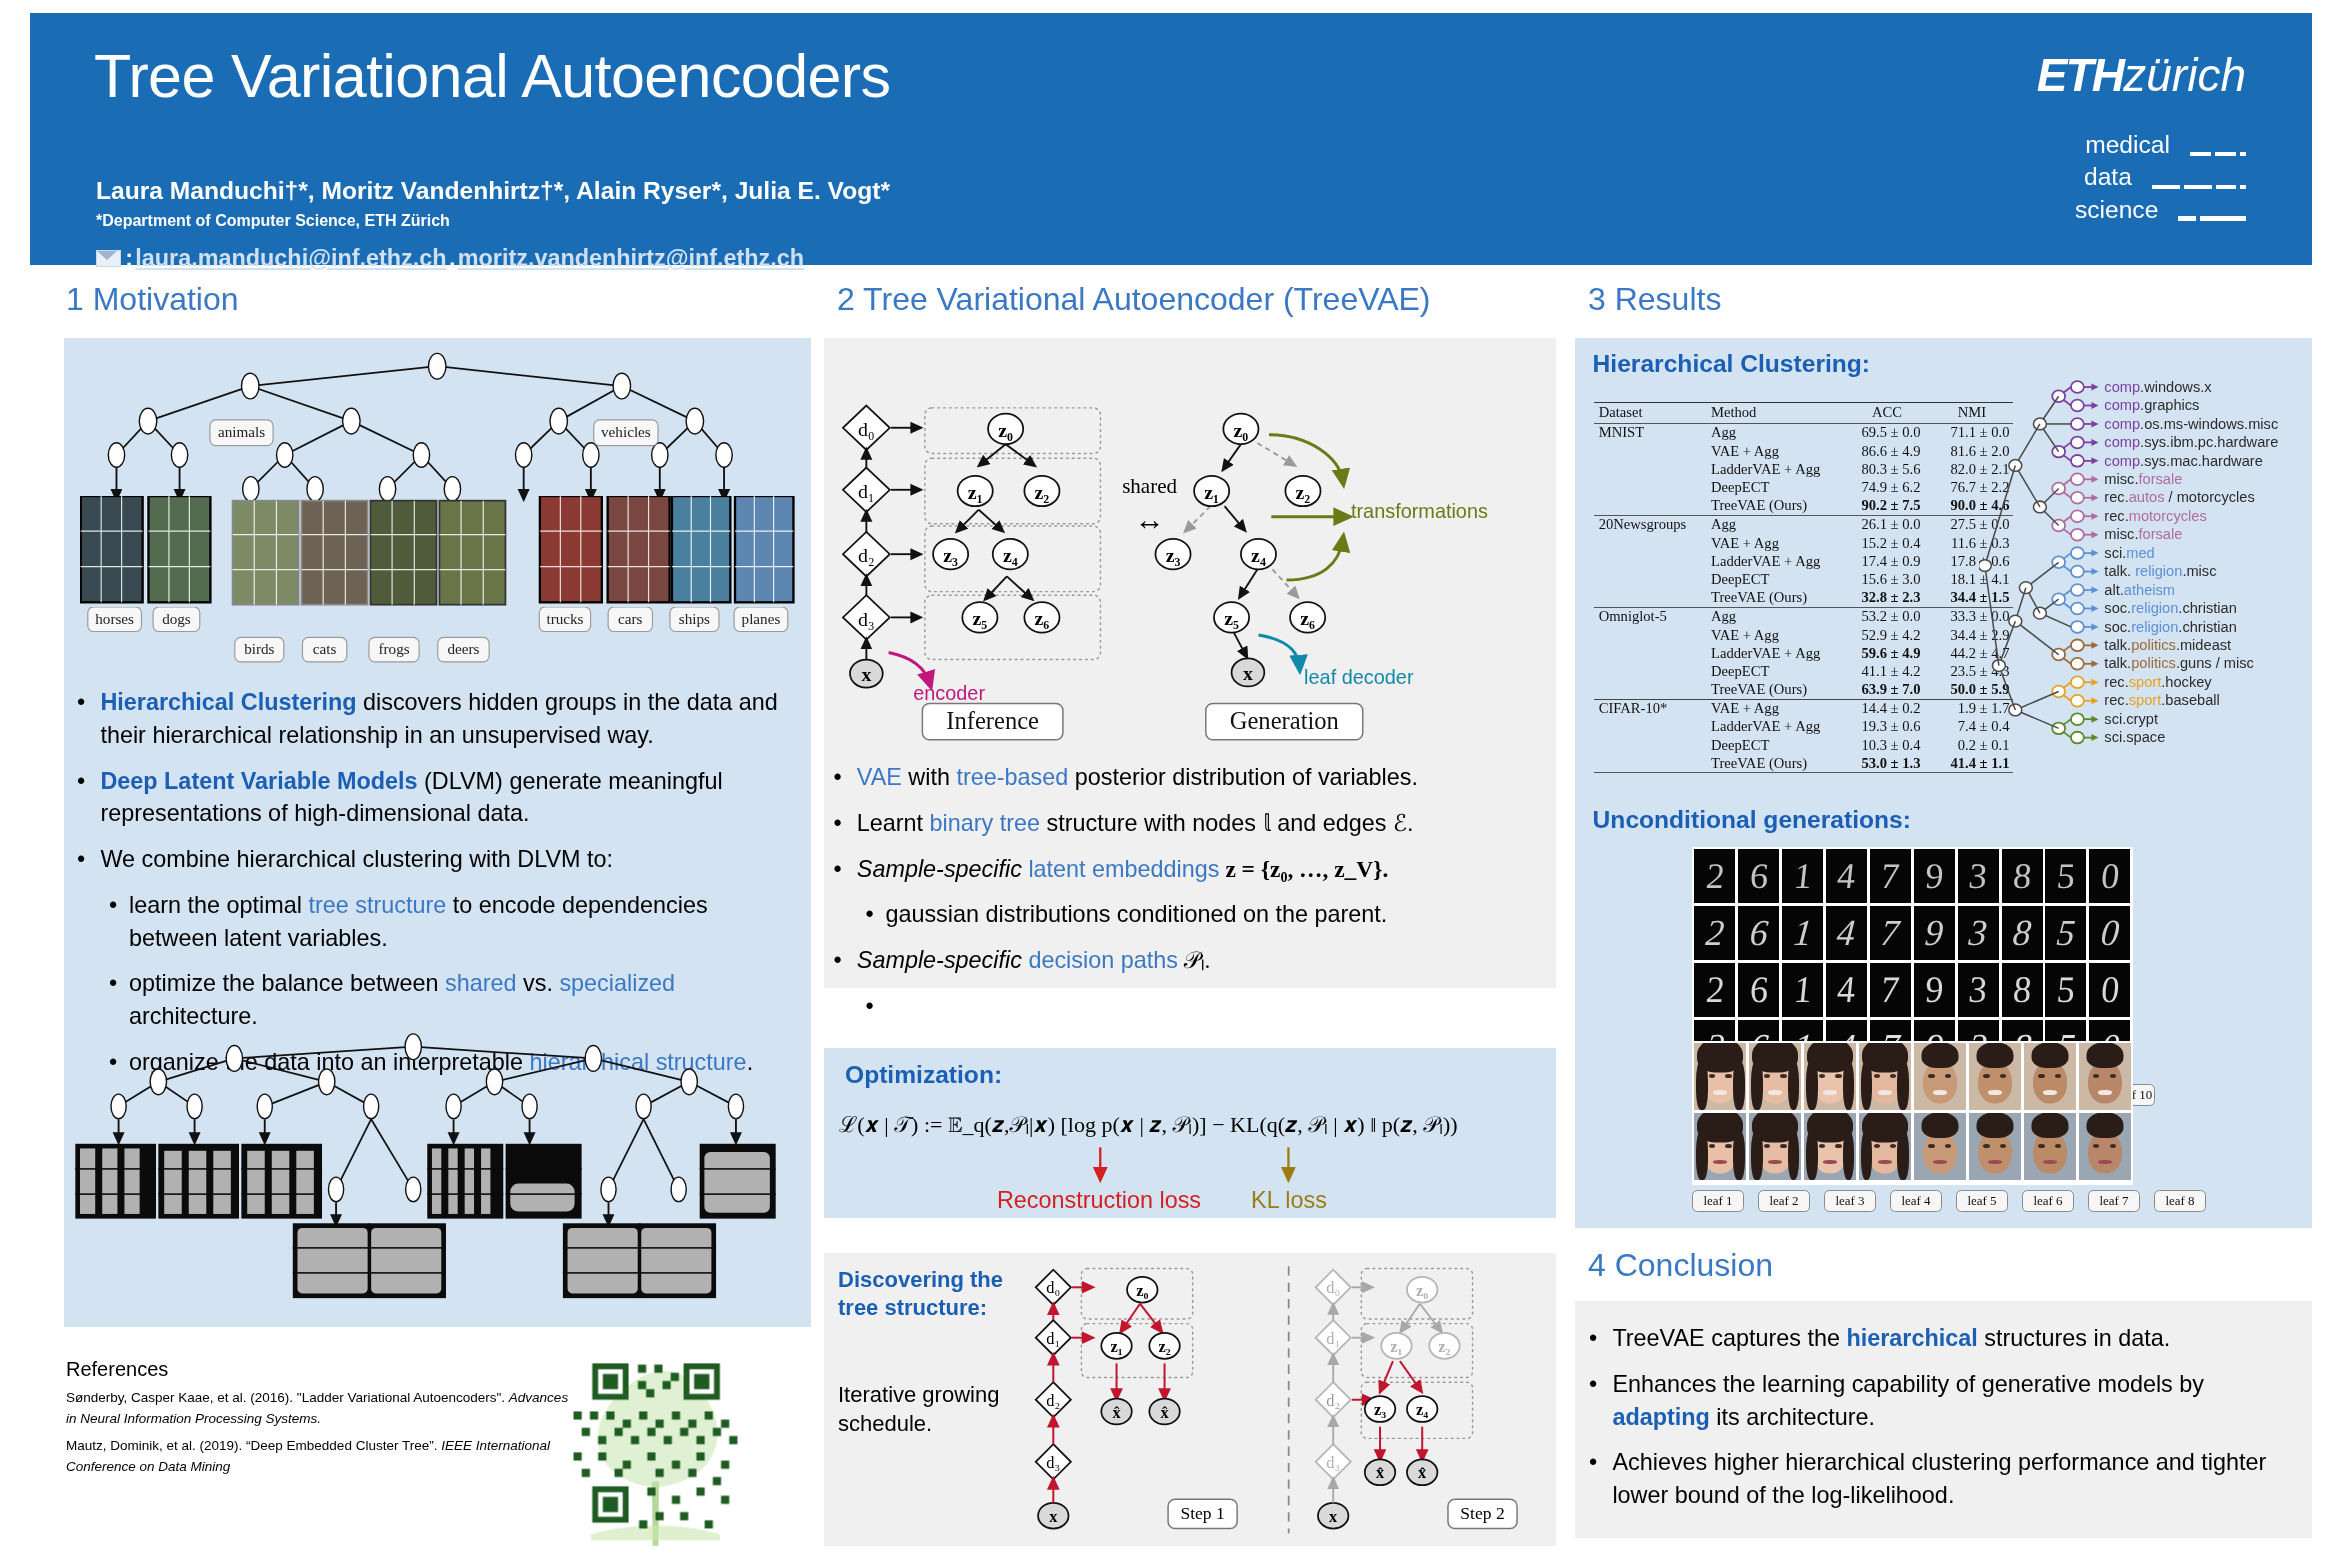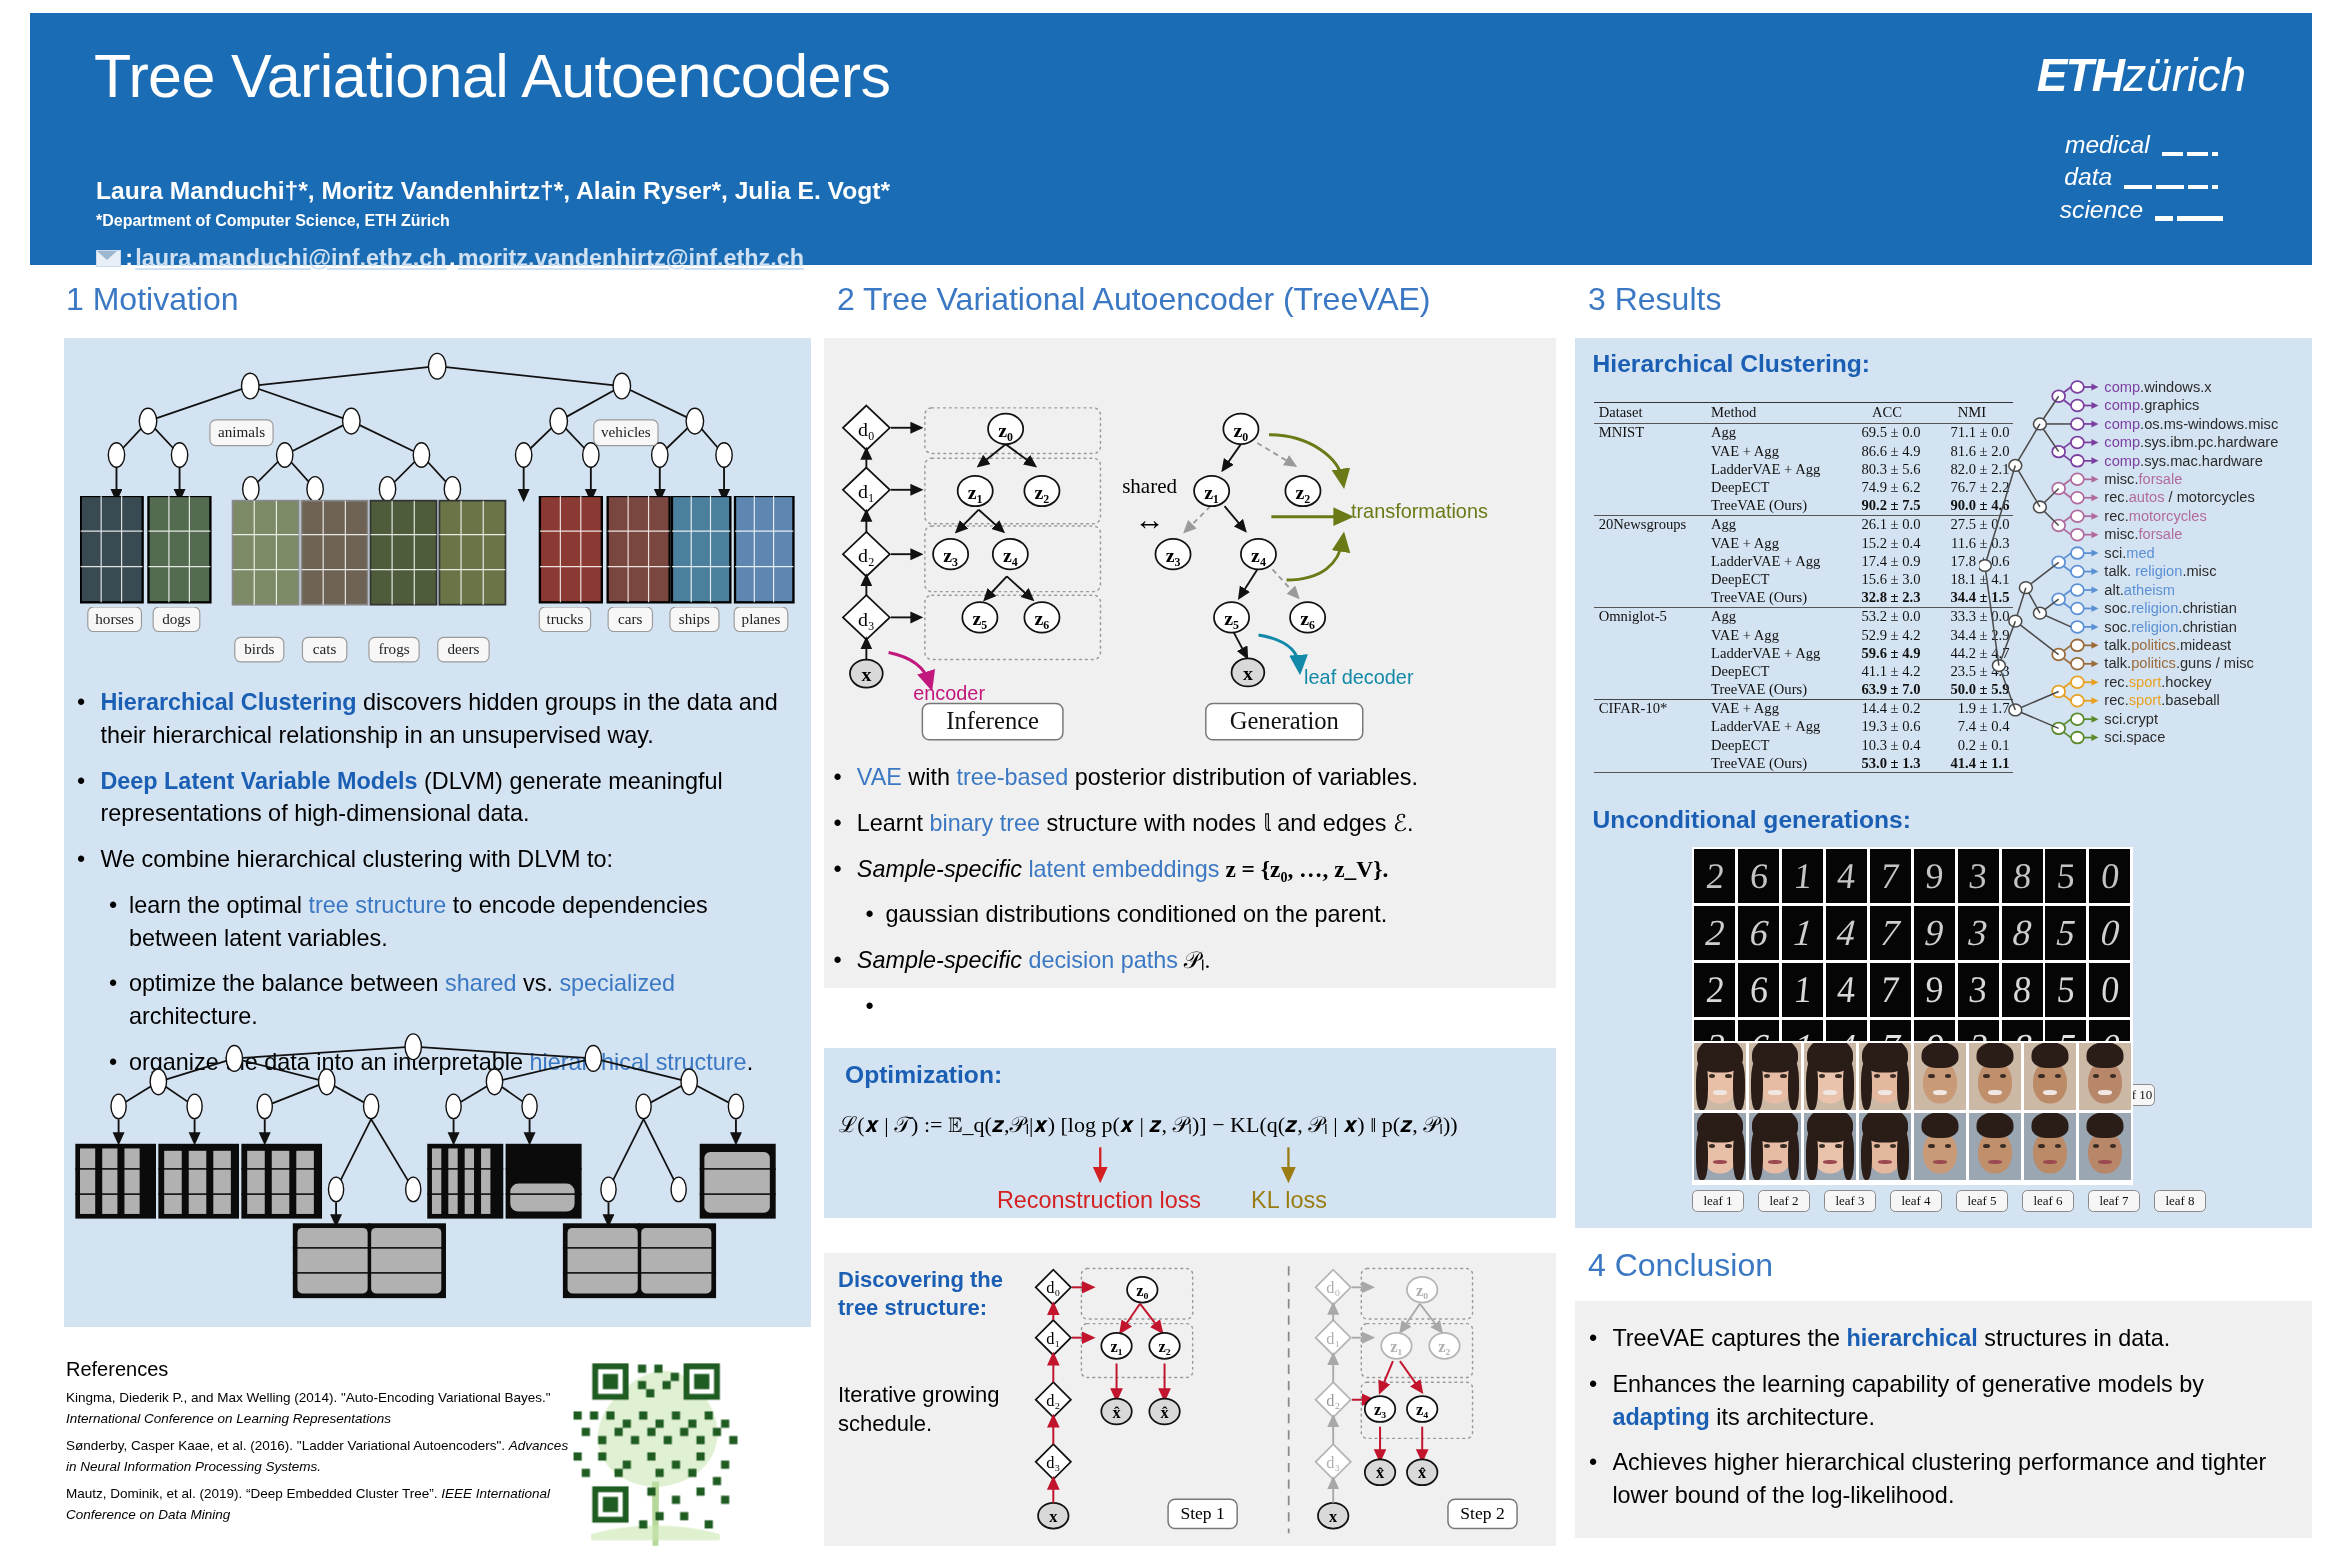--- a/index.html
+++ b/index.html
@@ -46,21 +46,21 @@
   }
   .emails a { color:#cfe0f2; text-decoration:underline; }
   
   .eth-logo {
     position:absolute; right:66px; top:35px; text-align:left;
   }
   .eth-mark { font-size:46px; color:#fff; font-weight:400; letter-spacing:0; white-space:nowrap;}
   .eth-mark b { font-weight:900; font-style:italic; letter-spacing:-1.8px;}
   .eth-mark i { font-style:italic; font-weight:300;}
   .mds { margin-top:27px; font-size:24.6px; color:#fff; line-height:1.32; font-weight:300;}
-  .mds div{ display:flex; align-items:flex-end; justify-content:center; gap:12px; white-space:nowrap;font-style:italic;}
+  .mds div{ display:flex; align-items:flex-end; justify-content:flex-end; gap:20px; white-space:nowrap;}
   .dashes{ display:inline-flex; gap:4.1px; align-items:flex-end; padding-bottom:5.3px;}
   .dashes span{ display:block; height:4.1px; background:#fff; }
 
   
   .sec-head {
     position:absolute; color:#3b78c3; font-size:32px; font-weight:400; white-space:nowrap;
   }
   
   .panel { position:absolute; }
   .panel.blue { background:#d4e3f2; }
@@ -442,21 +442,20 @@
       <path d="M1086,265 L1216,265 M1086,308 L1216,308"></path>
       <path d="M390,400 L652,400 M390,443 L652,443 M521,358 L521,486"></path>
       <path d="M852,400 L1114,400 M852,443 L1114,443 M983,358 L983,486"></path>
     </g>
   </svg>
 </div>
 
 <div style="position:absolute;left:66px;top:1358px;width:509px;">
   <div class="refs-h">References</div>
   <div id="refs-list">
-      <div class="refs-p"><span>Kingma, Diederik P., and Max Welling (2014). "Auto-Encoding Variational Bayes." </span><i>International Conference on Learning Representations</i></div>
       <div class="refs-p"><span>Sønderby, Casper Kaae, et al. (2016). "Ladder Variational Autoencoders". </span><i>Advances in Neural Information Processing Systems.</i></div>
       <div class="refs-p"><span>Mautz, Dominik, et al. (2019). “Deep Embedded Cluster Tree”. </span><i>IEEE International Conference on Data Mining</i></div>
     </div>
 </div>
 
 <div style="position:absolute;left:556px;top:1347px;width:199px;height:199px;">
   <svg width="199" height="199" viewBox="0 0 340 340">
     <g fill="#7db84a" opacity="0.55">
       <path d="M165 340 L175 340 L176 230 L164 230 Z"></path>
       <path d="M170 240 C 60 230, 40 130, 120 70 C 160 30, 220 30, 250 80 C 300 140, 280 230, 170 240 Z" fill="#8ec95c" opacity="0.5"></path>

